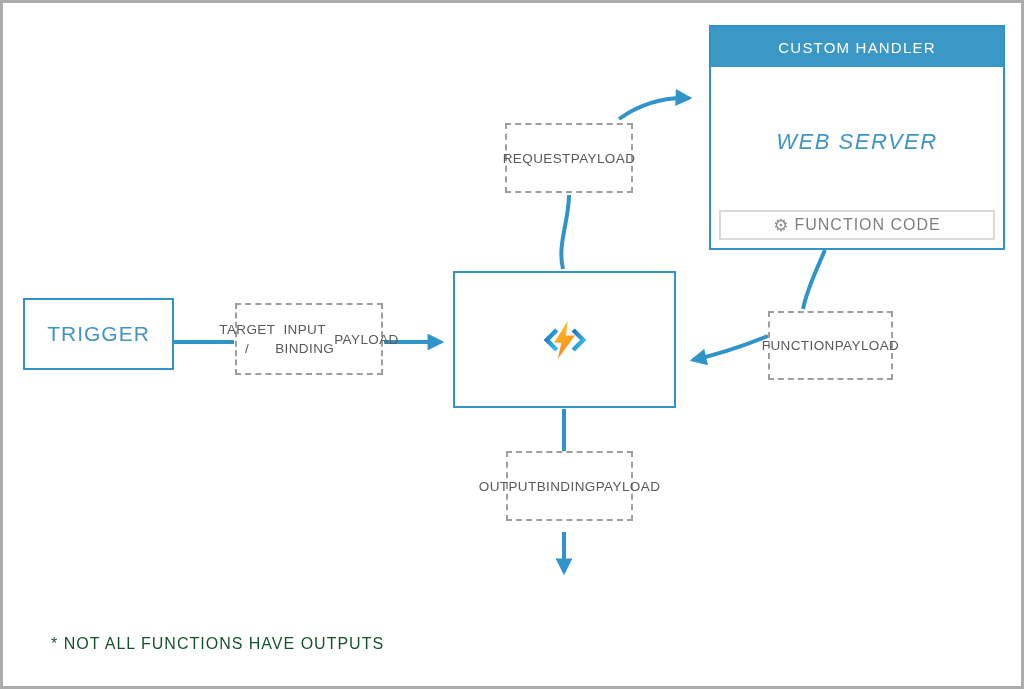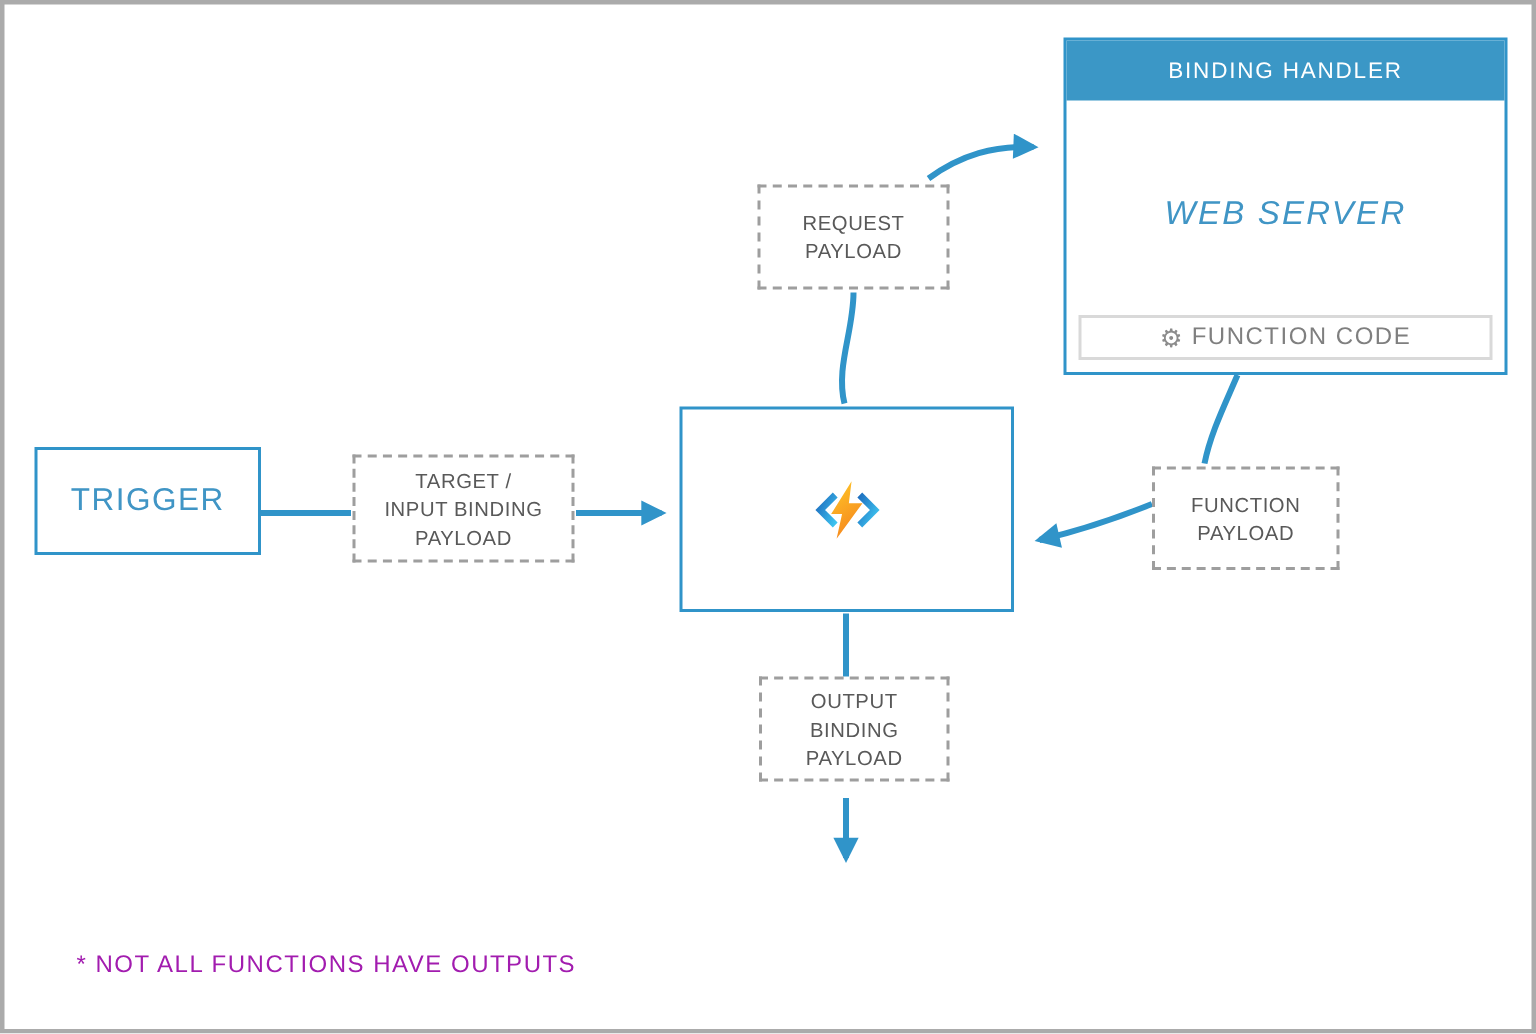--- a/index.html
+++ b/index.html
@@ -29,21 +29,21 @@
   .node-target  { left:450px; top:578px; width:223px; height:89px; }
   .node-host    { left:450px; top:268px; width:223px; height:137px; gap:9px; }
   .host-text { font-size:18px; line-height:23px; text-align:center; letter-spacing:0.5px; }
 
   
   .payload {
     position:absolute;
     box-sizing:border-box;
     border:2px dashed #9E9E9E;
     background:#ffffff;
-    display:flex; flex-direction:column; align-items:center; justify-content:center;
+    display:flex; flex-direction:row; align-items:center; justify-content:center;
     color:#595959;
     font-size:13.5px;
     line-height:19px;
     letter-spacing:0.4px;
     text-align:center;
   }
   .payload-trigger-input { left:232px; top:300px; width:148px; height:72px; }
   .payload-request       { left:502px; top:120px; width:128px; height:70px; }
   .payload-response      { left:765px; top:308px; width:125px; height:69px; }
   .payload-output        { left:503px; top:448px; width:127px; height:70px; }
@@ -77,21 +77,21 @@
     border:2px solid #D9D9D9;
     display:flex; align-items:center; justify-content:center; gap:5px;
     color:#7F7F7F;
     font-size:16px;
     letter-spacing:1px;
   }
   .gear { font-size:17px; line-height:1; color:#8C8C8C; }
 
   .footnote {
     position:absolute; left:48px; top:632px;
-    color:#a21caf;
+    color:#14532d;
     font-size:16px;
     letter-spacing:1px;
   }
 </style>
 </head>
 <body>
 
 <div class="frame">
 
   <svg class="connectors" viewBox="0 0 1024 689" xmlns="http://www.w3.org/2000/svg">
@@ -149,21 +149,21 @@
   </div>
 
   <div class="payload payload-output">
     <span>OUTPUT</span>
     <span>BINDING</span>
     <span>PAYLOAD</span>
   </div>
 
   <div class="custom-handler">
     <div class="custom-handler-header">
-      <span>BINDING HANDLER</span>
+      <span>CUSTOM HANDLER</span>
     </div>
     <div class="web-server">WEB SERVER</div>
     <div class="function-code">
       <span class="gear">⚙</span>
       <span>FUNCTION CODE</span>
     </div>
   </div>
 
 
   <div class="footnote">* NOT ALL FUNCTIONS HAVE OUTPUTS</div>

